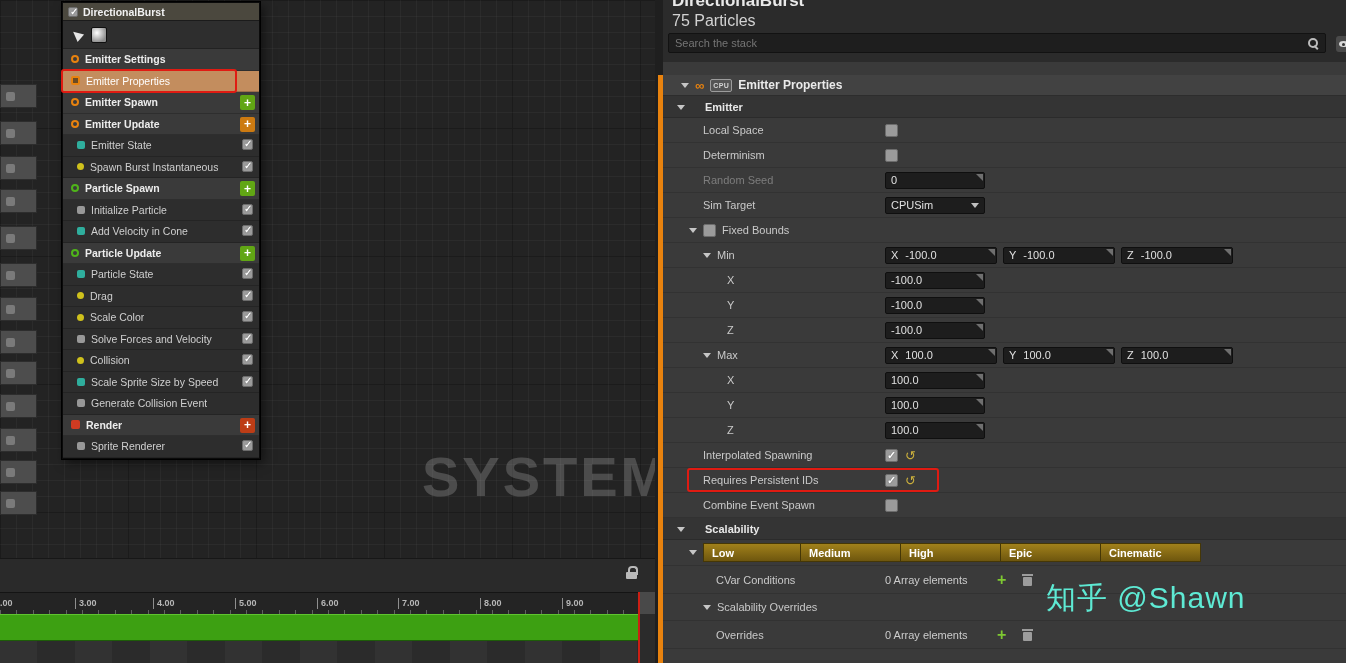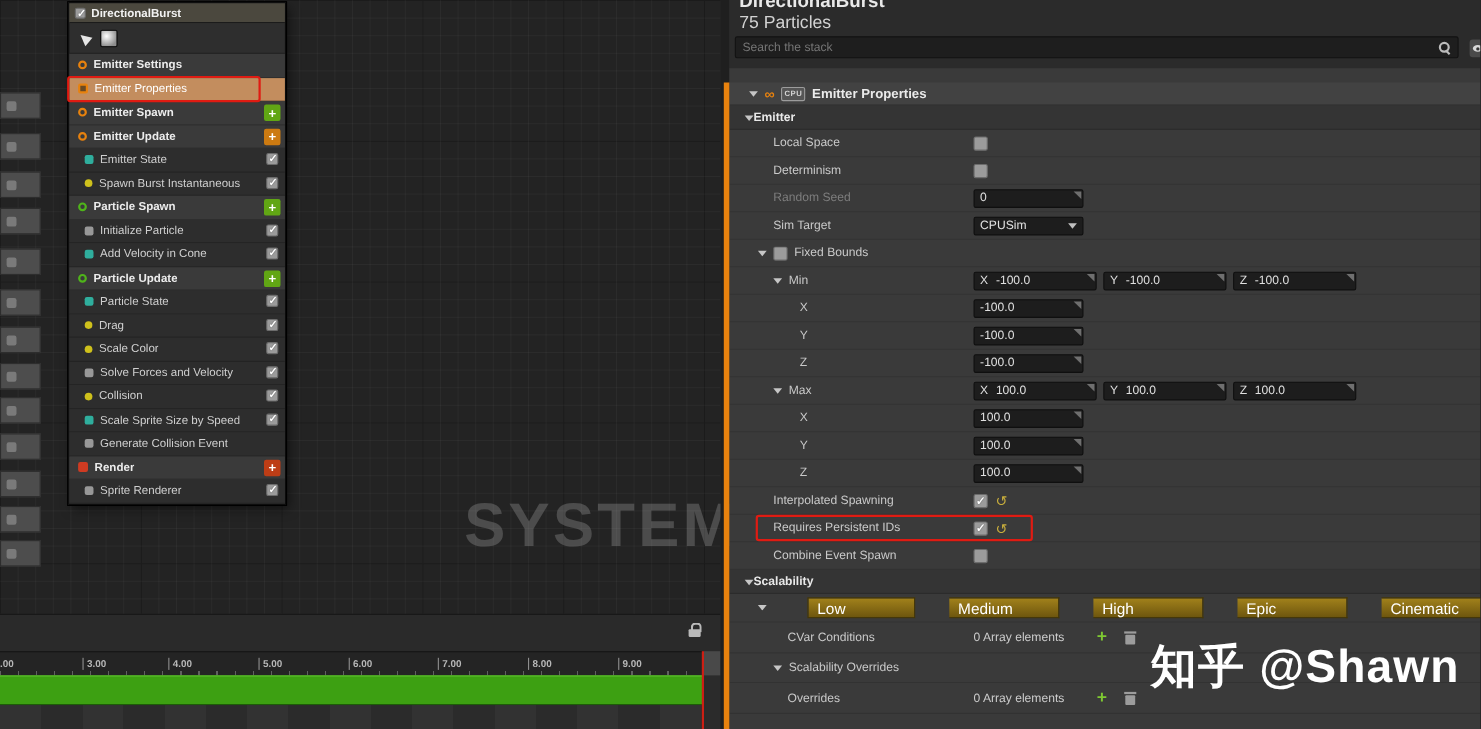--- a/index.html
+++ b/index.html
@@ -110,21 +110,21 @@
   .dspacer { height:13px; }
 
   .tri { width:0; height:0; border-left:4px solid transparent; border-right:4px solid transparent;
     border-top:5px solid #c6c6c6; flex:none; }
   .ep-header { height:21px; display:flex; align-items:center; gap:6px; padding-left:18px;
     background:#424242; border-bottom:1px solid #2d2d2d; font-size:12px; font-weight:bold; color:#eaeaea; }
   .inf::before { content:"\221E"; color:#e8820e; font-weight:bold; font-size:13px; }
   .cpu { width:22px; height:13px; border:1px solid #9c9c9c; border-radius:2px; background:#555;
     display:flex; align-items:center; justify-content:center; font-size:7px; color:#d5d5d5; letter-spacing:0.5px; flex:none; }
 
-  .sect { height:22px; display:flex; align-items:center; gap:0; padding-left:14px; background:#343434;
+  .sect { height:22px; display:flex; align-items:center; gap:20px; padding-left:14px; background:#343434;
     border-bottom:1px solid #2b2b2b; font-size:11px; font-weight:bold; color:#e8e8e8; }
   .sect .tri { margin-top:1px; }
 
   .drow { height:25px; display:flex; align-items:center; font-size:11px; color:#c9c9c9;
     border-bottom:1px solid rgba(0,0,0,0.12); position:relative; }
   .dlabel { width:222px; flex:none; display:flex; align-items:center; gap:6px; white-space:nowrap; overflow:hidden; }
   .p26 { padding-left:26px; } .p40 { padding-left:40px; } .p53 { padding-left:53px; } .p64 { padding-left:64px; }
   .dim { color:#7d7d7d; }
 
   .field { background:#1d1d1d; border:1px solid #0f0f0f; border-radius:2px; height:17px;
@@ -137,31 +137,31 @@
   .dd { justify-content:space-between; }
   .ddarrow { width:0; height:0; border-left:4px solid transparent; border-right:4px solid transparent;
     border-top:5px solid #c0c0c0; margin-left:6px; }
   .dchk { width:13px; height:13px; }
   .dchk.on::before { left:1px; top:-1px; font-size:11px; }
   .reset { margin-left:7px; }
   .reset::before { content:"\21BA"; color:#c9ae3c; font-size:13px; }
 
   .platforms { display:flex; }
   .pbtn { width:100px; height:19px; background:linear-gradient(#a1811b,#6e560e); border:1px solid #453706;
-    border-left:none; color:#fff; font-weight:normal; font-size:14px; display:flex; align-items:center; padding-left:8px;margin-left:31px; }
+    border-left:none; color:#fff; font-weight:bold; font-size:11px; display:flex; align-items:center; padding-left:8px; }
   .pbtn.firstp { border-left:1px solid #453706; width:98px; }
   .arr-count { width:108px; color:#cccccc; }
   .plusg { color:#7ec832; font-size:16px; font-weight:bold; margin-left:4px; line-height:1; }
   .plusg::before { content:"+"; }
   .trash { width:11px; height:13px; position:relative; margin-left:16px; }
   .trash::before { content:""; position:absolute; left:1px; top:4px; width:9px; height:9px; background:#9c9c9c; border-radius:1px; }
   .trash::after { content:""; position:absolute; left:0; top:1px; width:11px; height:2px; background:#9c9c9c; }
 
-  .watermark-zhihu { position:absolute; left:1046px; top:578px; font-size:42px; font-weight:bold;
-    color:#ffffff; letter-spacing:1px; z-index:8; }
+  .watermark-zhihu { position:absolute; left:1046px; top:578px; font-size:30px; font-weight:normal;
+    color:#5eead4; letter-spacing:1px; z-index:8; }
 </style>
 </head>
 <body>
 
 <div class="stage">
 
   <div class="graph">
     <div class="frag" style="top:84px"></div>
     <div class="frag" style="top:121px"></div>
     <div class="frag" style="top:156px"></div>

